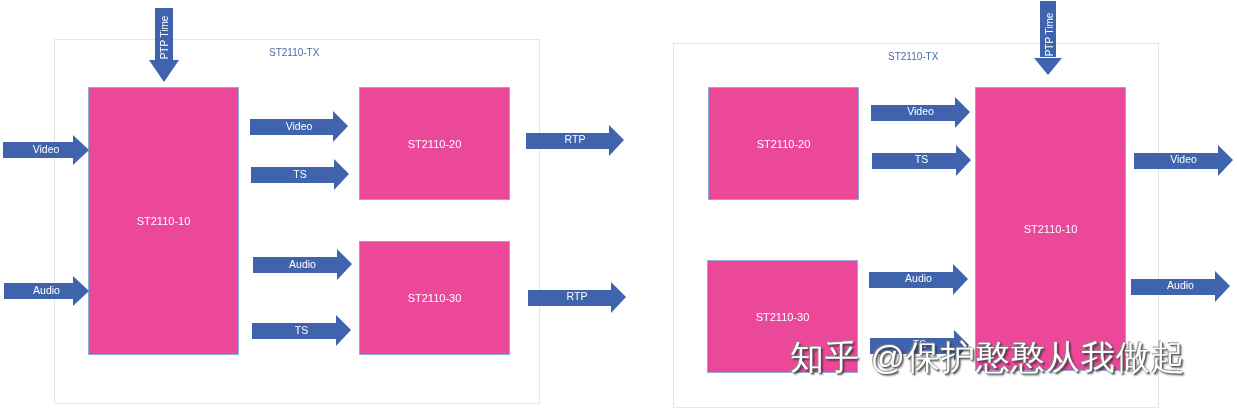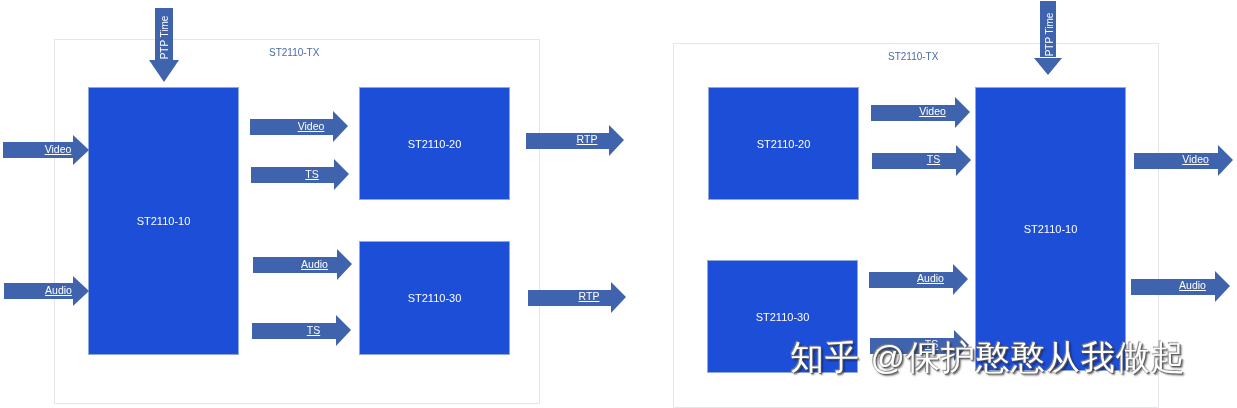--- a/index.html
+++ b/index.html
@@ -1,28 +1,28 @@
 <!DOCTYPE html>
 <html><head>
 <meta charset="utf-8">
 <style>
   html, body { margin:0; padding:0; }
   body { width:1237px; height:408px; background:#ffffff; position:relative; overflow:hidden;
          font-family: "Liberation Sans", sans-serif; }
   .frame { position:absolute; border:1px solid #e4e6ea; background:#fff; }
   .frame-title { position:absolute; font-size:10px; color:#4a6aa8; }
-  .block { position:absolute; background:#1d4ed8; border:1px solid #8fa9d8; box-sizing:border-box;
+  .block { position:absolute; background:#ec4899; border:1px solid #8fa9d8; box-sizing:border-box;
            color:#fff; font-size:11px; display:flex; justify-content:center; }
   .block.center { align-items:center; }
   .block span { display:block; }
   .arrow { position:absolute; }
   .arrow .shaft { position:absolute; left:0; background:#3f63ad; }
   .arrow .head { position:absolute; width:0; height:0; border-style:solid;
                  border-color:transparent transparent transparent #3f63ad; }
-  .arrow .lbl { position:absolute; left:12px; color:#fff; font-size:10.5px; text-align:center; white-space:nowrap;text-decoration:underline; }
+  .arrow .lbl { position:absolute; left:0; color:#fff; font-size:10.5px; text-align:center; white-space:nowrap; }
   .varrow { position:absolute; }
   .varrow .shaft { position:absolute; top:0; background:#3f63ad; }
   .varrow .head { position:absolute; width:0; height:0; border-style:solid;
                   border-color:#3f63ad transparent transparent transparent; }
   .varrow .lbl { position:absolute; color:#fff; font-size:10px; transform:rotate(-90deg); transform-origin:center; white-space:nowrap; text-align:center; }
   .watermark { position:absolute; left:790px; top:335px; font-size:34px; color:#ffffff; letter-spacing:1px;
                text-shadow: 1px 1px 1px #555, -1px -1px 1px #888, 2px 2px 2px rgba(0,0,0,0.5); }
 </style>
 </head>
 <body>

